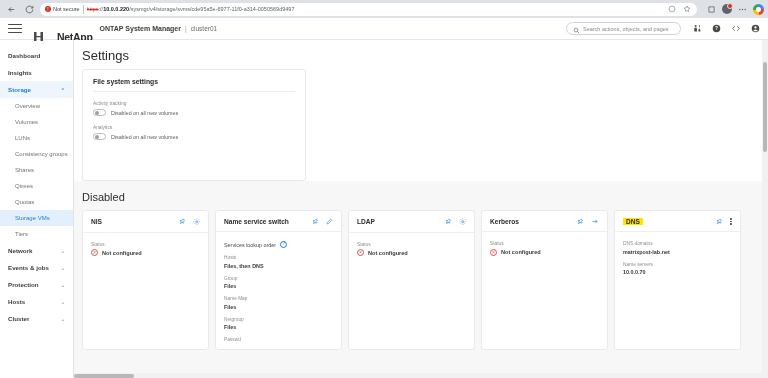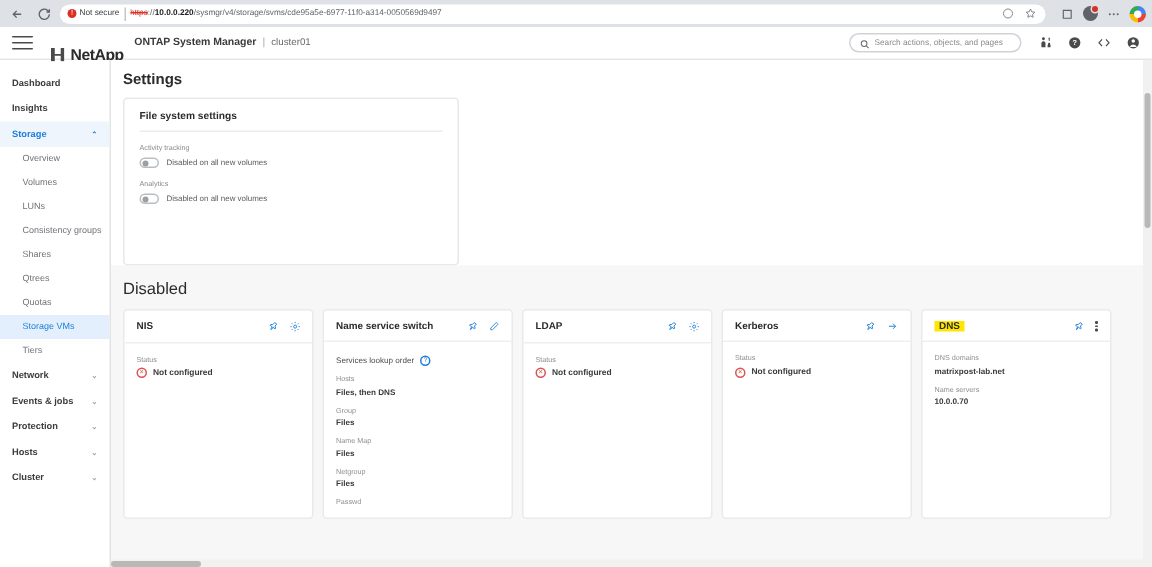--- a/index.html
+++ b/index.html
@@ -80,21 +80,21 @@
   .app-header {
     height: 22px;
     background: #ffffff;
     border-bottom: 1px solid #e6e6e6;
     display: flex;
     align-items: center;
     padding: 0 8px;
   }
   .hamburger { width: 14px; display: flex; flex-direction: column; gap: 2.5px; cursor: pointer; }
   .hamburger span { display: block; height: 1.3px; background: #4a4a4a; border-radius: 1px; }
-  .brand { display: flex; align-items: center; gap: 4px; margin-left: 12px; margin-top: 16px; }
+  .brand { display: flex; align-items: center; gap: 14px; margin-left: 12px; margin-top: 16px; }
   .netapp-mark {
     width: 9px; height: 9px;
     background: #4a4a4a;
     clip-path: polygon(0 0, 28% 0, 28% 58%, 72% 58%, 72% 0, 100% 0, 100% 100%, 72% 100%, 72% 44%, 28% 44%, 28% 100%, 0 100%);
   }
   .netapp-text { font-size: 10.5px; font-weight: bold; color: #2b2b2b; letter-spacing: -0.3px; }
   .app-title { font-size: 7px; color: #3b3b3b; font-weight: bold; margin-left: 7px; }
   .app-sep { font-size: 7px; color: #aaa; margin: 0 4px; }
   .cluster-name { font-size: 6.5px; color: #6b6b6b; }
   .header-spacer { flex: 1 1 auto; }
@@ -149,23 +149,22 @@
 
   
   .main {
     flex: 1 1 auto;
     background: #f7f7f7;
     position: relative;
     overflow: hidden;
   }
   .settings-zone { background: #ffffff; padding: 8px 0 0 0; }
   .page-title {
-    font-size: 10px; color: #2b2b2b;
+    font-size: 13px; color: #2b2b2b;
     padding: 0 0 6px 8px;
-    font-weight: bold;
   }
   .fs-card {
     background: #ffffff;
     border: 1px solid #e8e8e8;
     border-radius: 3px;
     margin: 0 0 0 8px;
     width: 224px;
     height: 112px;
     padding: 8px 10px;
   }

